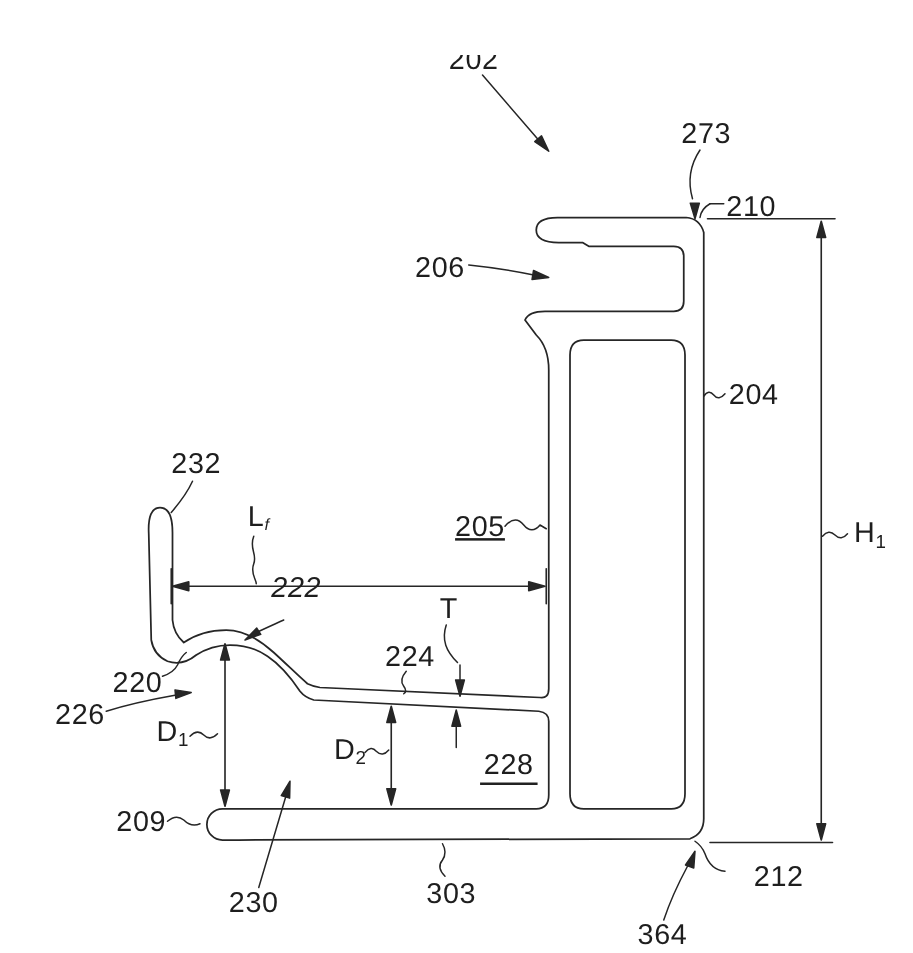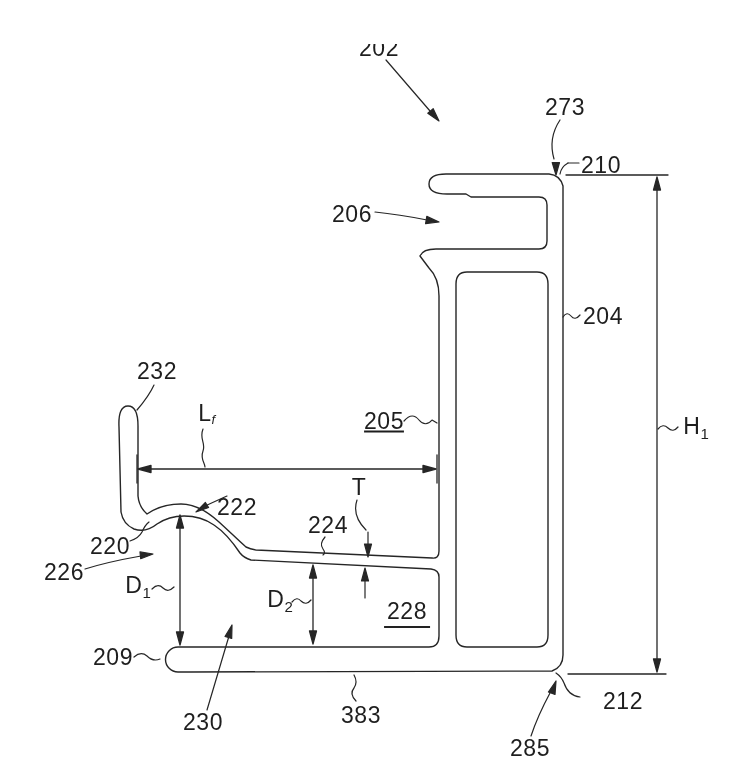--- a/index.html
+++ b/index.html
@@ -175,30 +175,30 @@
     </g>
   </svg>
 
   <div class="lbl" style="left:379px; top:4px;">202</div>
   <div class="lbl" style="left:565px; top:63px;">273</div>
   <div class="lbl" style="left:601px; top:121px;">210</div>
   <div class="lbl" style="left:352px; top:170px;">206</div>
   <div class="lbl" style="left:603px; top:272px;">204</div>
   <div class="lbl" style="left:384px; top:377px;text-decoration:underline;">205</div>
   <div class="lbl" style="left:157px; top:327px;">232</div>
-  <div class="lbl" style="left:237px; top:463px;">222</div>
+  <div class="lbl" style="left:237px; top:426px;font-style:italic;">222</div>
   <div class="lbl" style="left:328px; top:481px;">224</div>
   <div class="lbl" style="left:110px; top:502px;">220</div>
   <div class="lbl" style="left:64px;  top:528px;">226</div>
   <div class="lbl underlined" style="left:407px; top:570px;">228</div>
   <div class="lbl" style="left:113px; top:613px;">209</div>
   <div class="lbl" style="left:203px; top:678px;">230</div>
-  <div class="lbl" style="left:361px; top:671px;">383</div>
+  <div class="lbl" style="left:361px; top:671px;">303</div>
   <div class="lbl" style="left:623px; top:657px;">212</div>
-  <div class="lbl" style="left:530px; top:704px;">285</div>
+  <div class="lbl" style="left:530px; top:704px;">364</div>
 
   <div class="lbl" style="left:696px; top:384px;"><span>H</span><span class="sub">1</span></div>
   <div class="lbl" style="left:138px; top:543px;"><span>D</span><span class="sub">1</span></div>
   <div class="lbl" style="left:280px; top:557px;"><span>D</span><span class="sub">2</span></div>
   <div class="lbl" style="left:207px; top:370px;"><span>L</span><span class="sub-sm">f</span></div>
   <div class="lbl" style="left:359px; top:443px;"><span>T</span></div>
 
 </div>
 
 </body></html>

